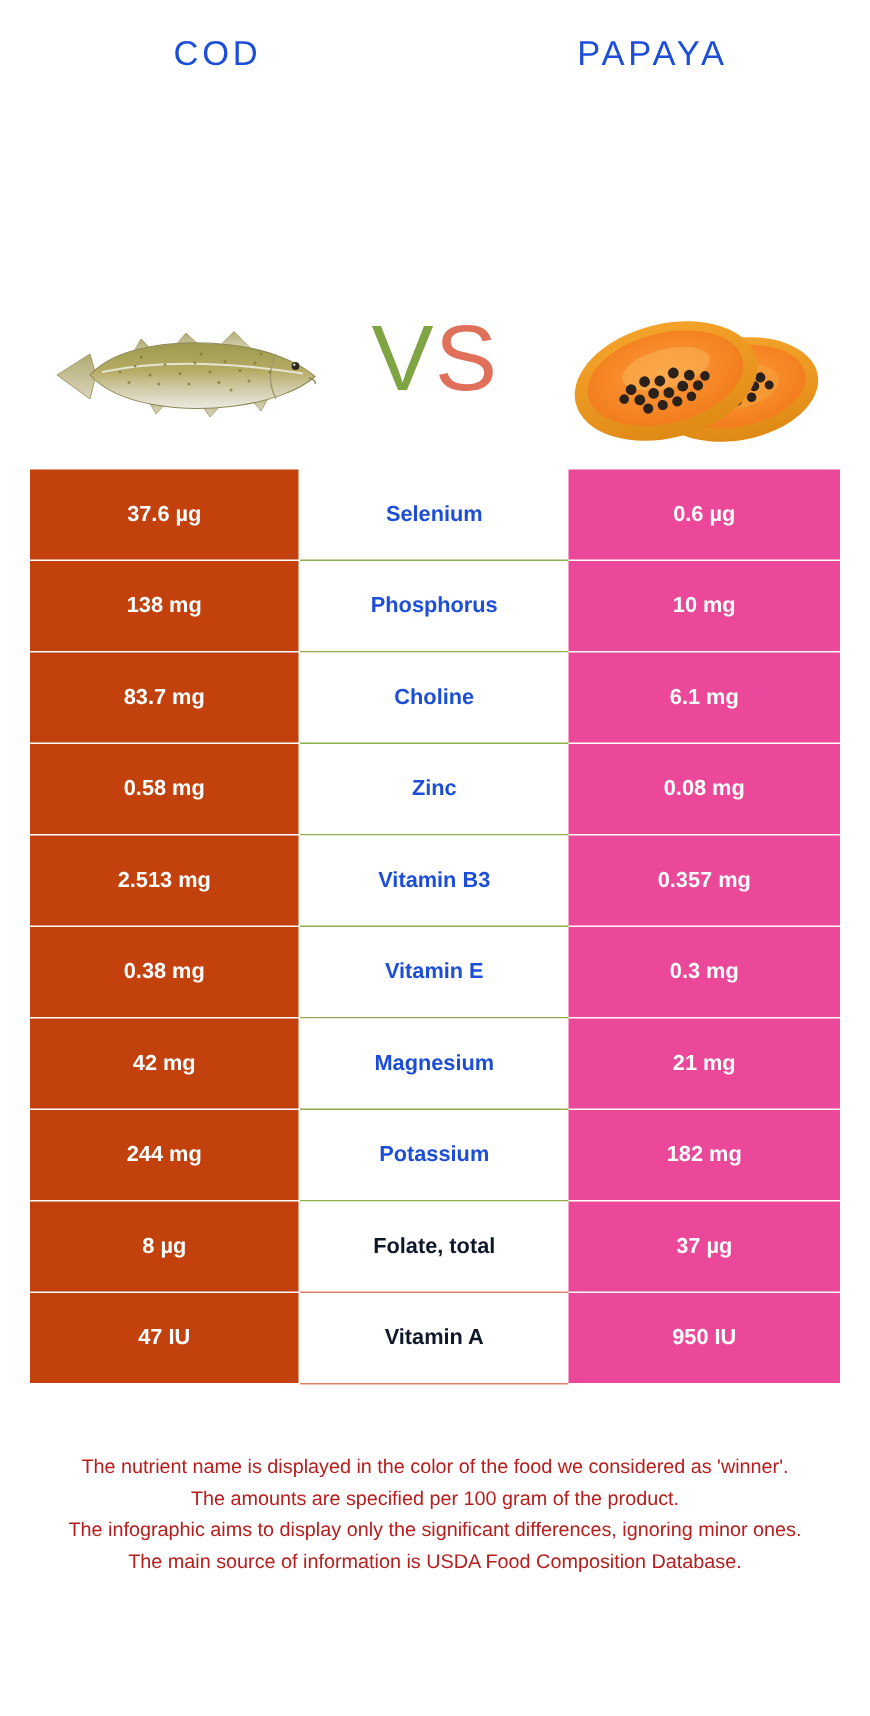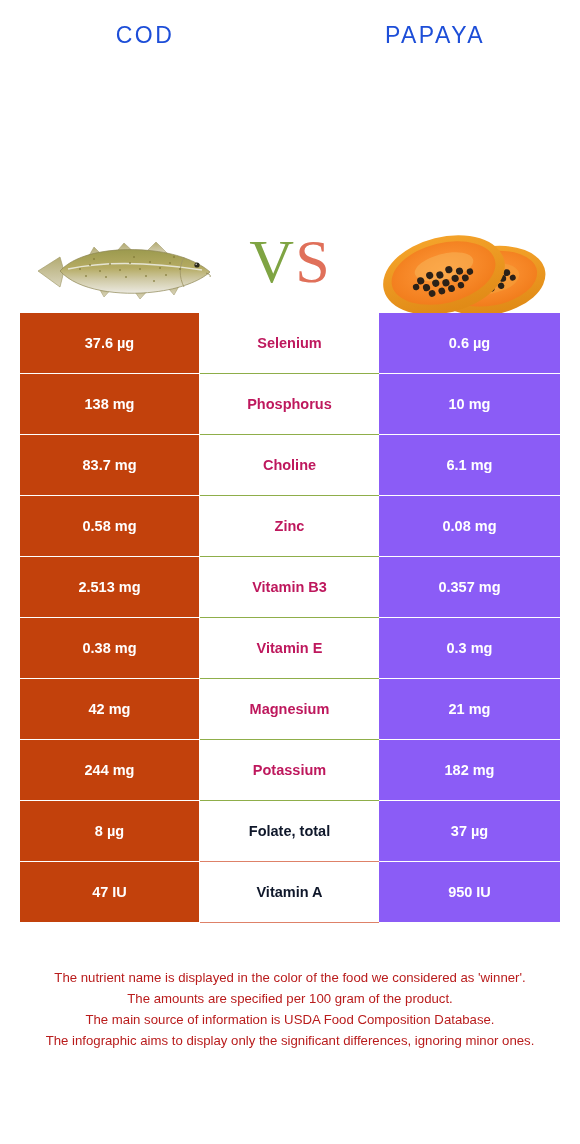--- a/index.html
+++ b/index.html
@@ -12,21 +12,21 @@
 
   
   .titles{position:absolute;top:22px;left:0;width:580px;height:32px;}
   .title{
     position:absolute;top:0;font-size:23px;font-weight:300;
     letter-spacing:2.5px;color:#1d4ed8;white-space:nowrap;
   }
   .title-left{left:0;width:290px;text-align:center;}
   .title-right{left:290px;width:290px;text-align:center;}
 
-  .hero{position:absolute;top:103px;left:0;width:580px;height:150px;font-family:Liberation Serif, serif;}
+  .hero{position:absolute;top:82px;left:0;width:580px;height:150px;}
 
   .vs{
     position:absolute;left:230px;top:118px;width:120px;height:80px;
     font-size:62px;font-weight:400;letter-spacing:1px;
     text-align:center;line-height:80px;
   }
   .vs .v{color:#7FA443;}
   .vs .s{color:#E0705A;}
 
   .art{position:absolute;}
@@ -36,22 +36,22 @@
   
   .table{position:absolute;left:20px;top:313px;width:540px;}
   .row{position:relative;height:60px;margin-bottom:1px;}
   .cell{
     position:absolute;top:0;height:60px;line-height:60px;
     font-size:14.5px;font-weight:600;text-align:center;
     white-space:nowrap;overflow:hidden;
   }
   .cell-left{left:0;width:179px;background:#c2410c;color:#ffffff;}
   .cell-mid{left:180px;width:179px;background:#fff;}
-  .cell-right{left:359px;width:181px;background:#8b5cf6;color:#ffffff;}
-  .cell-mid.win-left{color:#be185d;border-bottom:1px solid #8FAE4A;}
+  .cell-right{left:359px;width:181px;background:#ec4899;color:#ffffff;}
+  .cell-mid.win-left{color:#1d4ed8;border-bottom:1px solid #8FAE4A;}
   .cell-mid.win-right{color:#0f172a;border-bottom:1px solid #DE8168;}
 
   
   .footnote{
     position:absolute;left:30px;top:967px;width:520px;
     font-size:13.2px;line-height:21px;color:#b91c1c;text-align:center;
   }
   .footnote div{white-space:normal;}
 </style>
 </head>
@@ -239,17 +239,17 @@
       <div class="row">
         <div class="cell cell-left">47 IU</div>
         <div class="cell cell-mid win-right">Vitamin A</div>
         <div class="cell cell-right">950 IU</div>
       </div>
     </div>
 
   <div class="footnote">
     <div>The nutrient name is displayed in the color of the food we considered as 'winner'.</div>
     <div>The amounts are specified per 100 gram of the product.</div>
+    <div>The infographic aims to display only the significant differences, ignoring minor ones.</div>
     <div>The main source of information is USDA Food Composition Database.</div>
-    <div>The infographic aims to display only the significant differences, ignoring minor ones.</div>
   </div>
 
 </div>
 
 </body></html>

